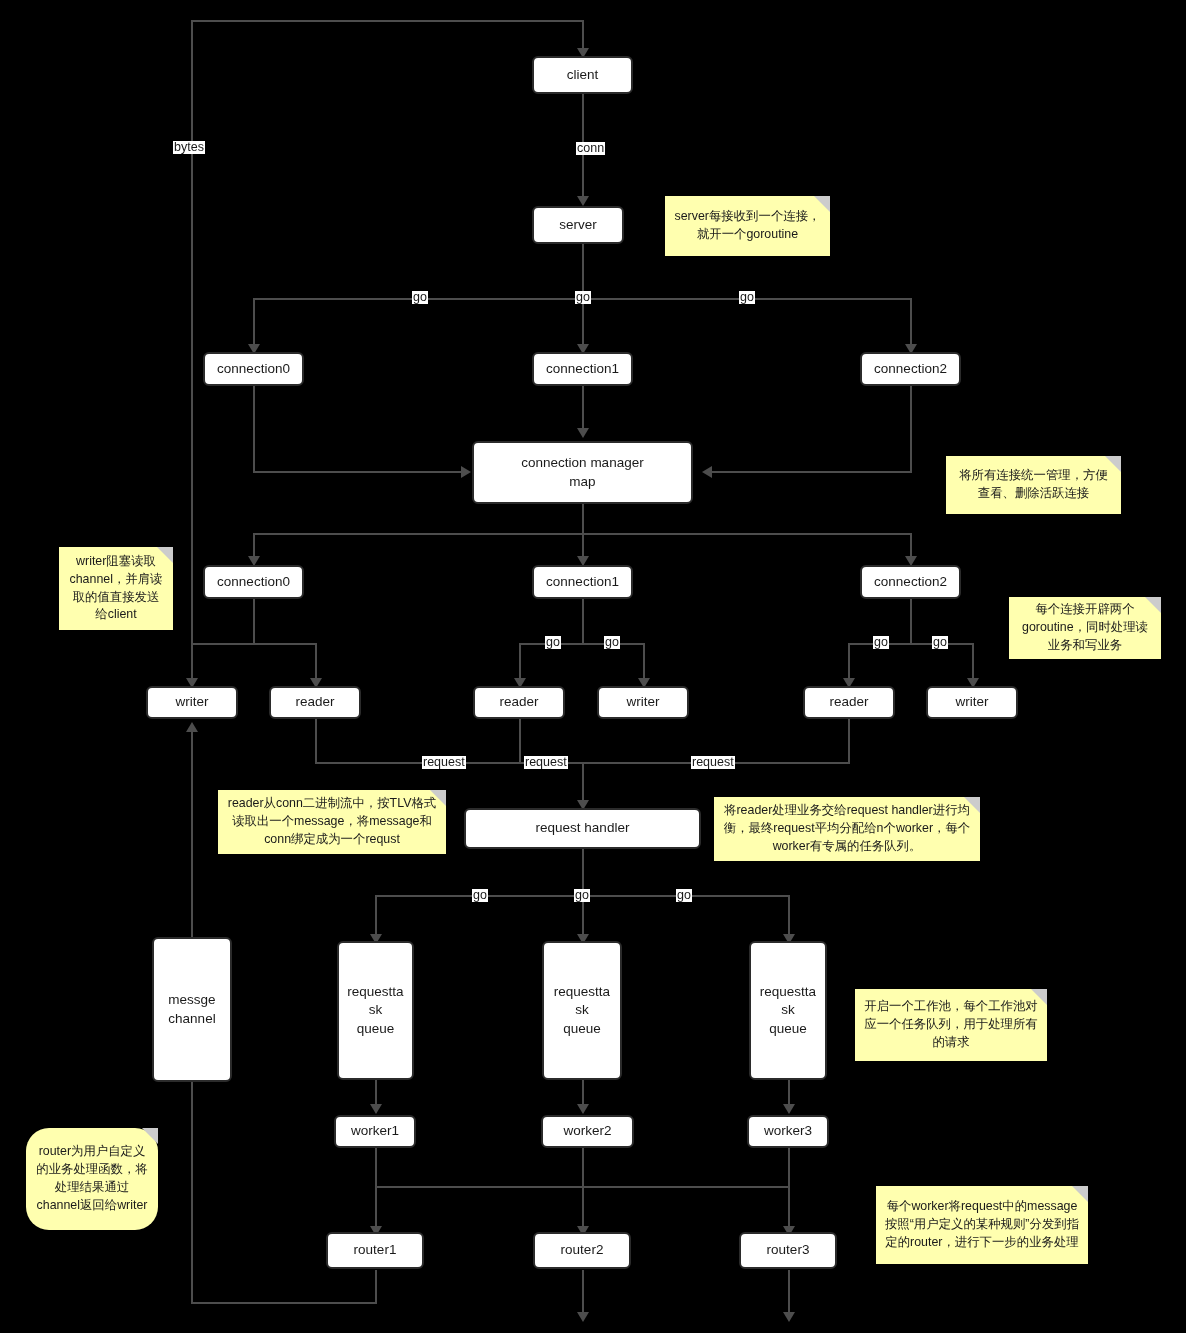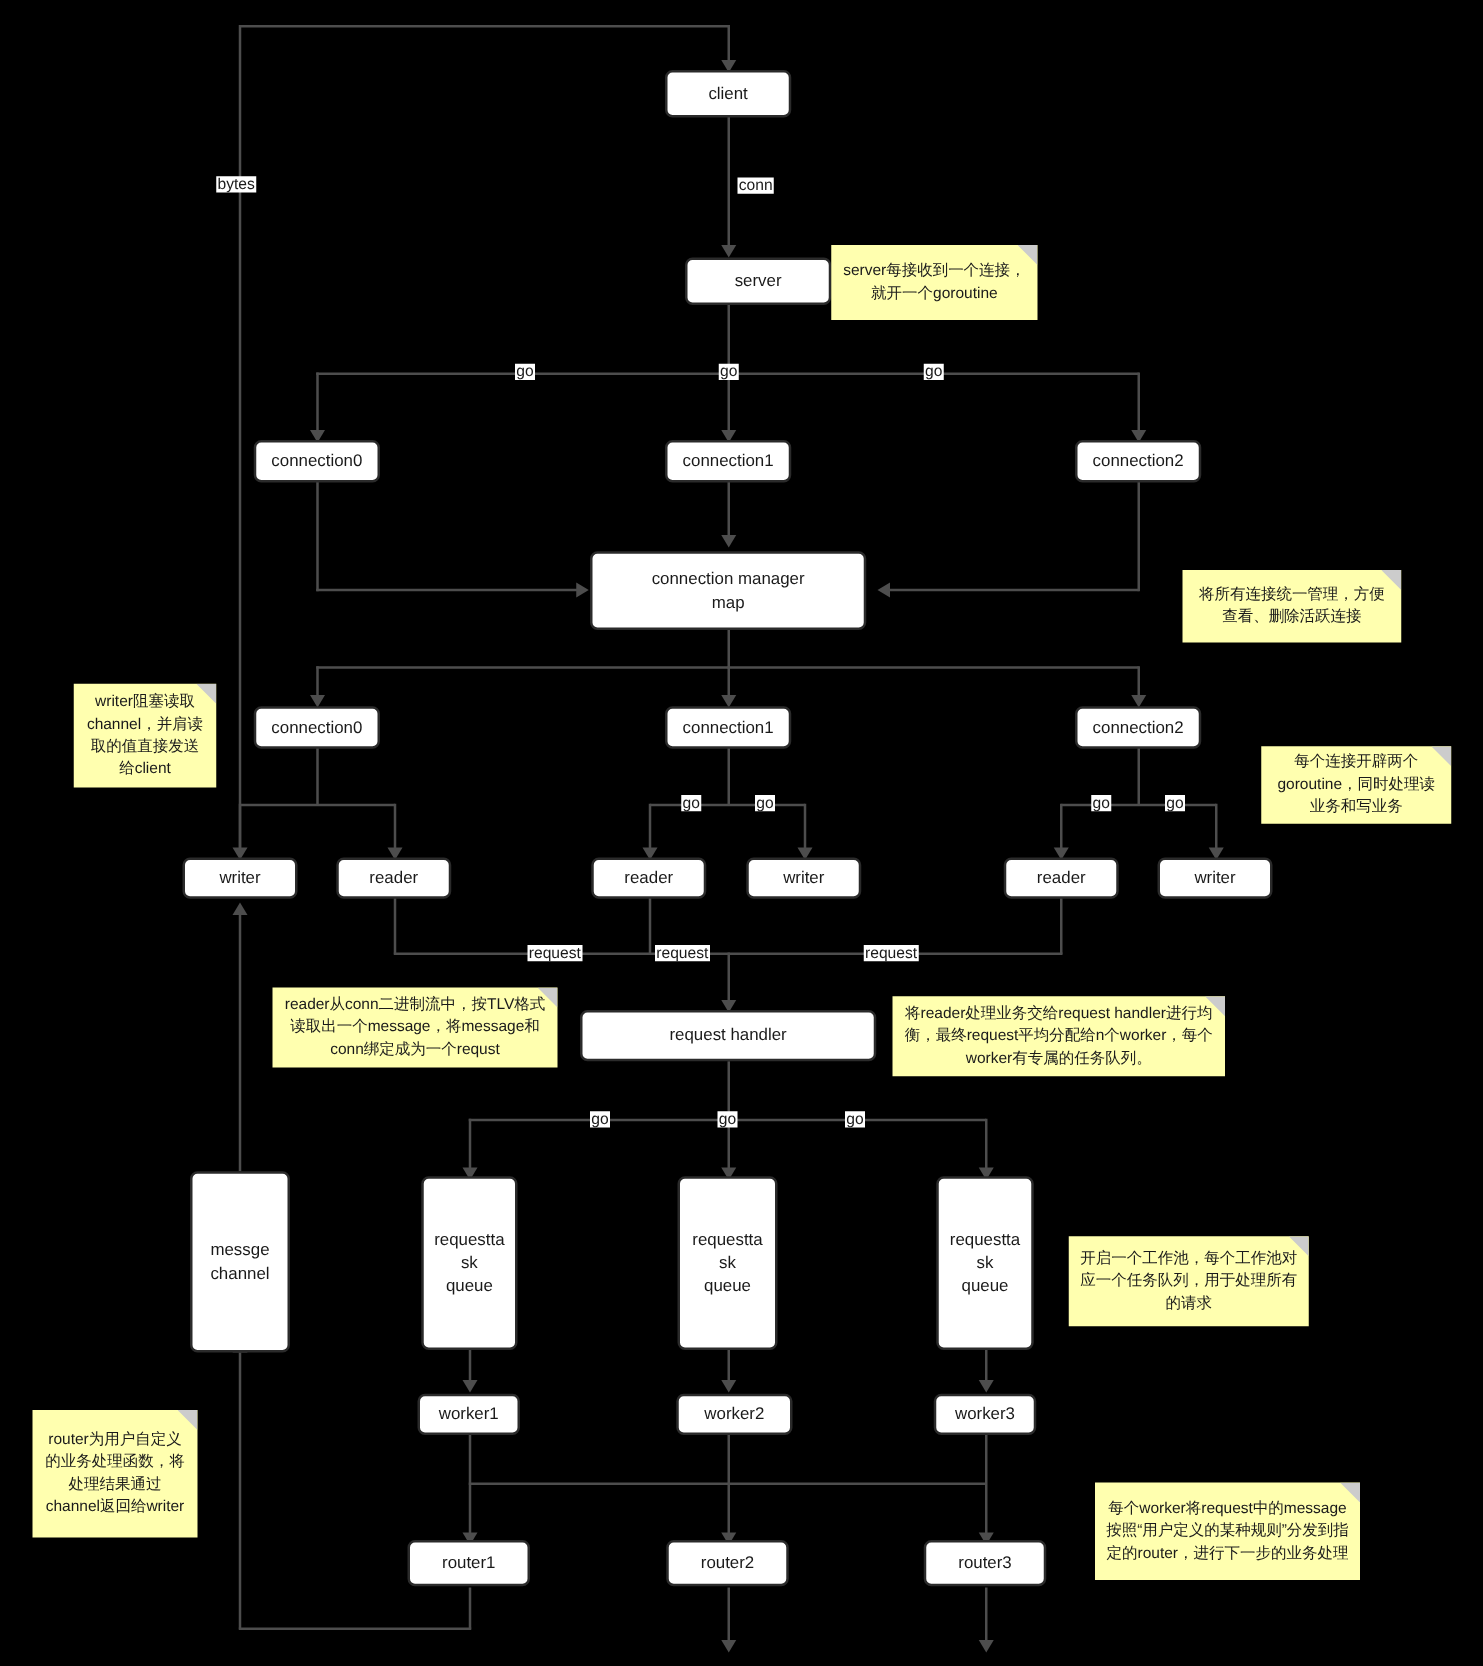--- a/index.html
+++ b/index.html
@@ -160,37 +160,37 @@
   <div class="edge v" style="left:191px;top:1082px;height:221px;"></div>
   <div class="arrow up" style="left:186px;top:1072px;"></div>
   <div class="edge v" style="left:191px;top:730px;height:207px;"></div>
   <div class="arrow up" style="left:186px;top:722px;"></div>
   <div class="edge v" style="left:582px;top:1270px;height:45px;"></div>
   <div class="arrow down" style="left:577px;top:1312px;"></div>
   <div class="edge v" style="left:788px;top:1270px;height:45px;"></div>
   <div class="arrow down" style="left:783px;top:1312px;"></div>
 
   <div class="elabel" style="left:173px;top:141px;">bytes</div>
-  <div class="elabel" style="left:590px;top:142px;text-align:center;">conn</div>
+  <div class="elabel" style="left:576px;top:142px;text-align:center;">conn</div>
   <div class="elabel" style="left:412px;top:291px;">go</div>
   <div class="elabel" style="left:575px;top:291px;">go</div>
   <div class="elabel" style="left:739px;top:291px;">go</div>
   <div class="elabel" style="left:545px;top:636px;">go</div>
   <div class="elabel" style="left:604px;top:636px;">go</div>
   <div class="elabel" style="left:873px;top:636px;">go</div>
   <div class="elabel" style="left:932px;top:636px;">go</div>
   <div class="elabel" style="left:472px;top:889px;">go</div>
   <div class="elabel" style="left:574px;top:889px;">go</div>
   <div class="elabel" style="left:676px;top:889px;">go</div>
   <div class="elabel" style="left:422px;top:756px;">request</div>
   <div class="elabel" style="left:524px;top:756px;">request</div>
   <div class="elabel" style="left:691px;top:756px;">request</div>
 
   <div class="node" style="left:532px;top:56px;width:101px;height:38px;">client</div>
-  <div class="node" style="left:532px;top:206px;width:117px;height:38px;margin-left:16px;">server</div>
+  <div class="node" style="left:532px;top:206px;width:92px;height:38px;">server</div>
   <div class="node" style="left:203px;top:352px;width:101px;height:34px;">connection0</div>
   <div class="node" style="left:532px;top:352px;width:101px;height:34px;">connection1</div>
   <div class="node" style="left:860px;top:352px;width:101px;height:34px;">connection2</div>
   <div class="node" style="left:472px;top:441px;width:221px;height:63px;">connection manager
 map</div>
   <div class="node" style="left:203px;top:565px;width:101px;height:34px;">connection0</div>
   <div class="node" style="left:532px;top:565px;width:101px;height:34px;">connection1</div>
   <div class="node" style="left:860px;top:565px;width:101px;height:34px;">connection2</div>
   <div class="node" style="left:146px;top:686px;width:92px;height:33px;">writer</div>
   <div class="node" style="left:269px;top:686px;width:92px;height:33px;">reader</div>
@@ -246,21 +246,21 @@
   <div class="note" style="left:714px;top:797px;width:266px;height:64px;">
     <span>将reader处理业务交给request handler进行均衡，最终request平均分配给n个worker，每个worker有专属的任务队列。</span>
     <span class="fold"></span>
   </div>
 
   <div class="note" style="left:855px;top:989px;width:192px;height:72px;">
     <span>开启一个工作池，每个工作池对应一个任务队列，用于处理所有的请求</span>
     <span class="fold"></span>
   </div>
 
-  <div class="note" style="left:26px;top:1128px;width:132px;height:102px;">
+  <div class="note" style="left:26px;top:1128px;width:132px;height:102px;border-radius:23px;">
     <span>router为用户自定义的业务处理函数，将处理结果通过channel返回给writer</span>
     <span class="fold"></span>
   </div>
 
   <div class="note" style="left:876px;top:1186px;width:212px;height:78px;">
     <span>每个worker将request中的message按照“用户定义的某种规则”分发到指定的router，进行下一步的业务处理</span>
     <span class="fold"></span>
   </div>
 
 </div>

